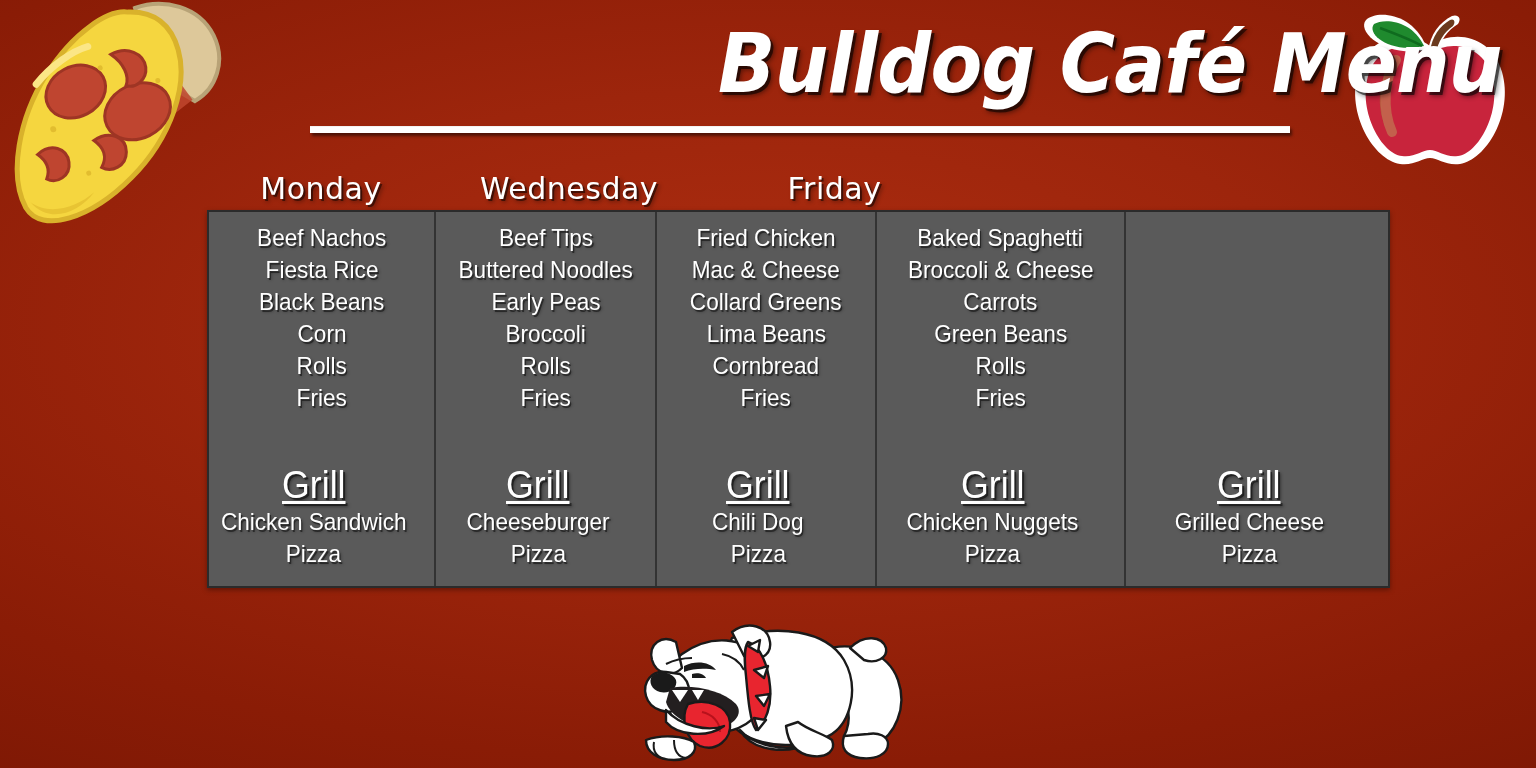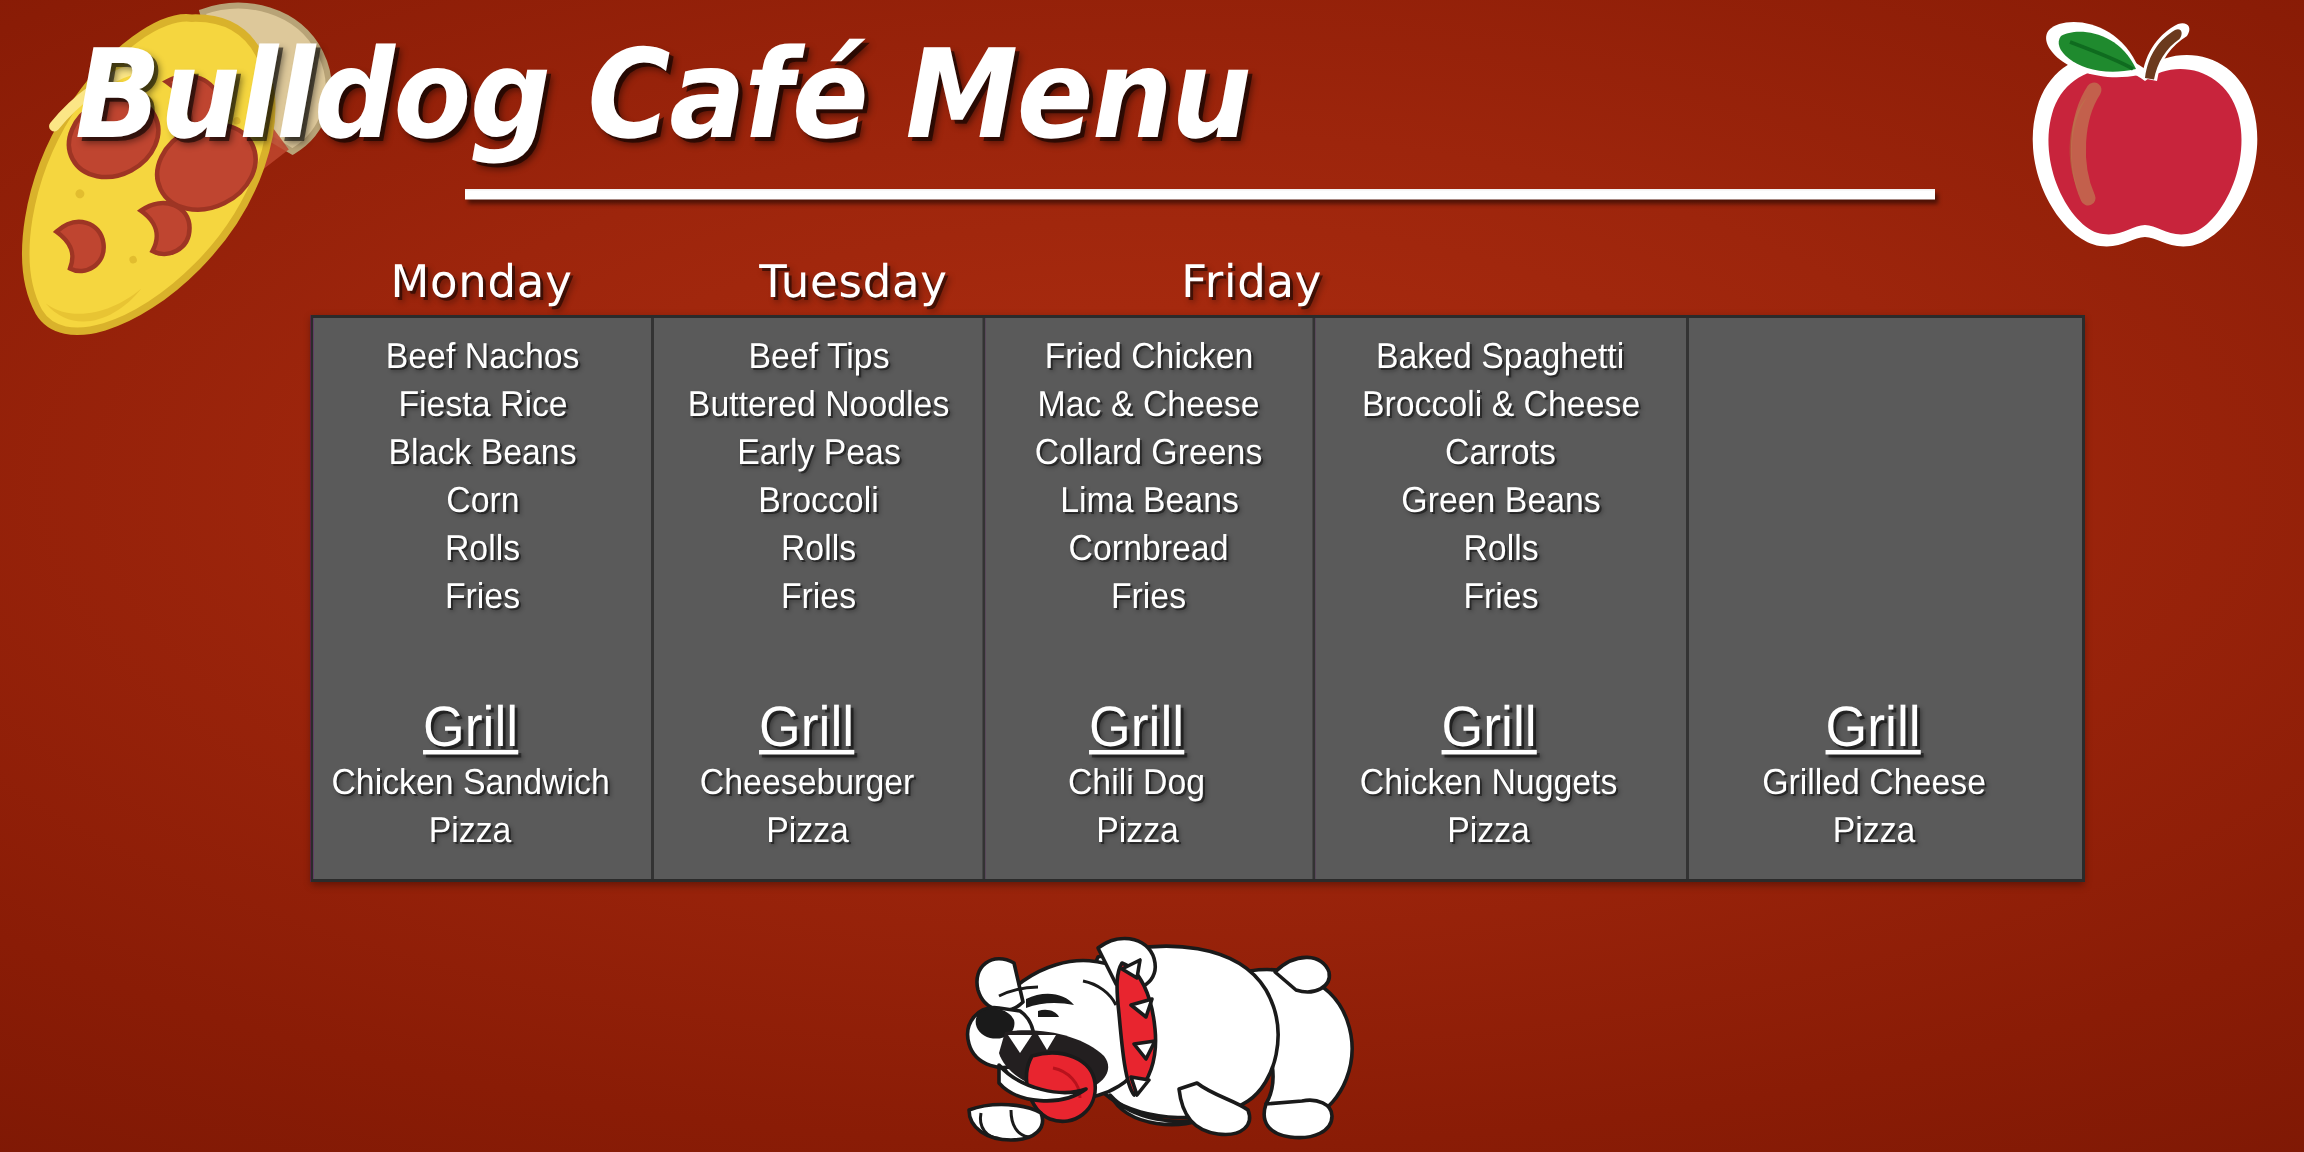--- a/index.html
+++ b/index.html
@@ -21,22 +21,22 @@
   
   .art { position: absolute; pointer-events: none; }
 
   #pizza-art { left: -14px; top: -8px; width: 268px; height: 232px; }
   #apple-art { right: 18px; top: 2px; width: 176px; height: 168px; }
   #bulldog-art { left: 636px; top: 612px; width: 282px; height: 158px; }
 
   
   .title-block {
     position: absolute;
-    left: 16px; right: 0; top: 22px;
-    text-align: left;
+    left: 0; right: 0; top: 22px;
+    text-align: right;
   }
   .title {
     display: inline-block;
     font-family: "DejaVu Sans", sans-serif;
     font-size: 82px;
     line-height: 1.02;
     font-weight: bold;
     font-style: italic;
     color: #ffffff;
     letter-spacing: -1px;
@@ -81,21 +81,21 @@
   }
 
   
   .menu-table {
     position: absolute;
     left: 207px;
     top: 210px;
     width: 1183px;
     height: 378px;
     display: flex;
-    background: #a21caf;
+    background: #0ea5e9;
     border: 2px solid #2b2b2b;
     box-shadow: 0 2px 5px rgba(0,0,0,0.35);
   }
   .menu-col {
     position: relative;
     display: flex;
     flex-direction: column;
     align-items: center;
     padding-top: 10px;
     border-right: 2px solid #333333;
@@ -205,21 +205,21 @@
   <path d="M88 50 C90 34 98 24 108 18 C112 16 114 20 111 24 C102 30 96 40 94 51 Z" fill="#6b3a1e"></path>
 </svg>
 
 <div class="title-block">
   <div class="title">Bulldog Café Menu</div>
 </div>
 <div class="title-rule"></div>
 
 <div class="day-row">
   <div class="day-head col-w0">Monday</div>
-  <div class="day-head col-w1">Tuesday</div>
+  <div class="day-head col-w1">Wednesday</div>
   <div class="day-head col-w4">Friday</div>
 </div>
 
 <div class="menu-table">
 
   <div class="menu-col col-w0">
     <div class="entree-list">
       <div class="menu-item">Beef Nachos</div>
       <div class="menu-item">Fiesta Rice</div>
       <div class="menu-item">Black Beans</div>

